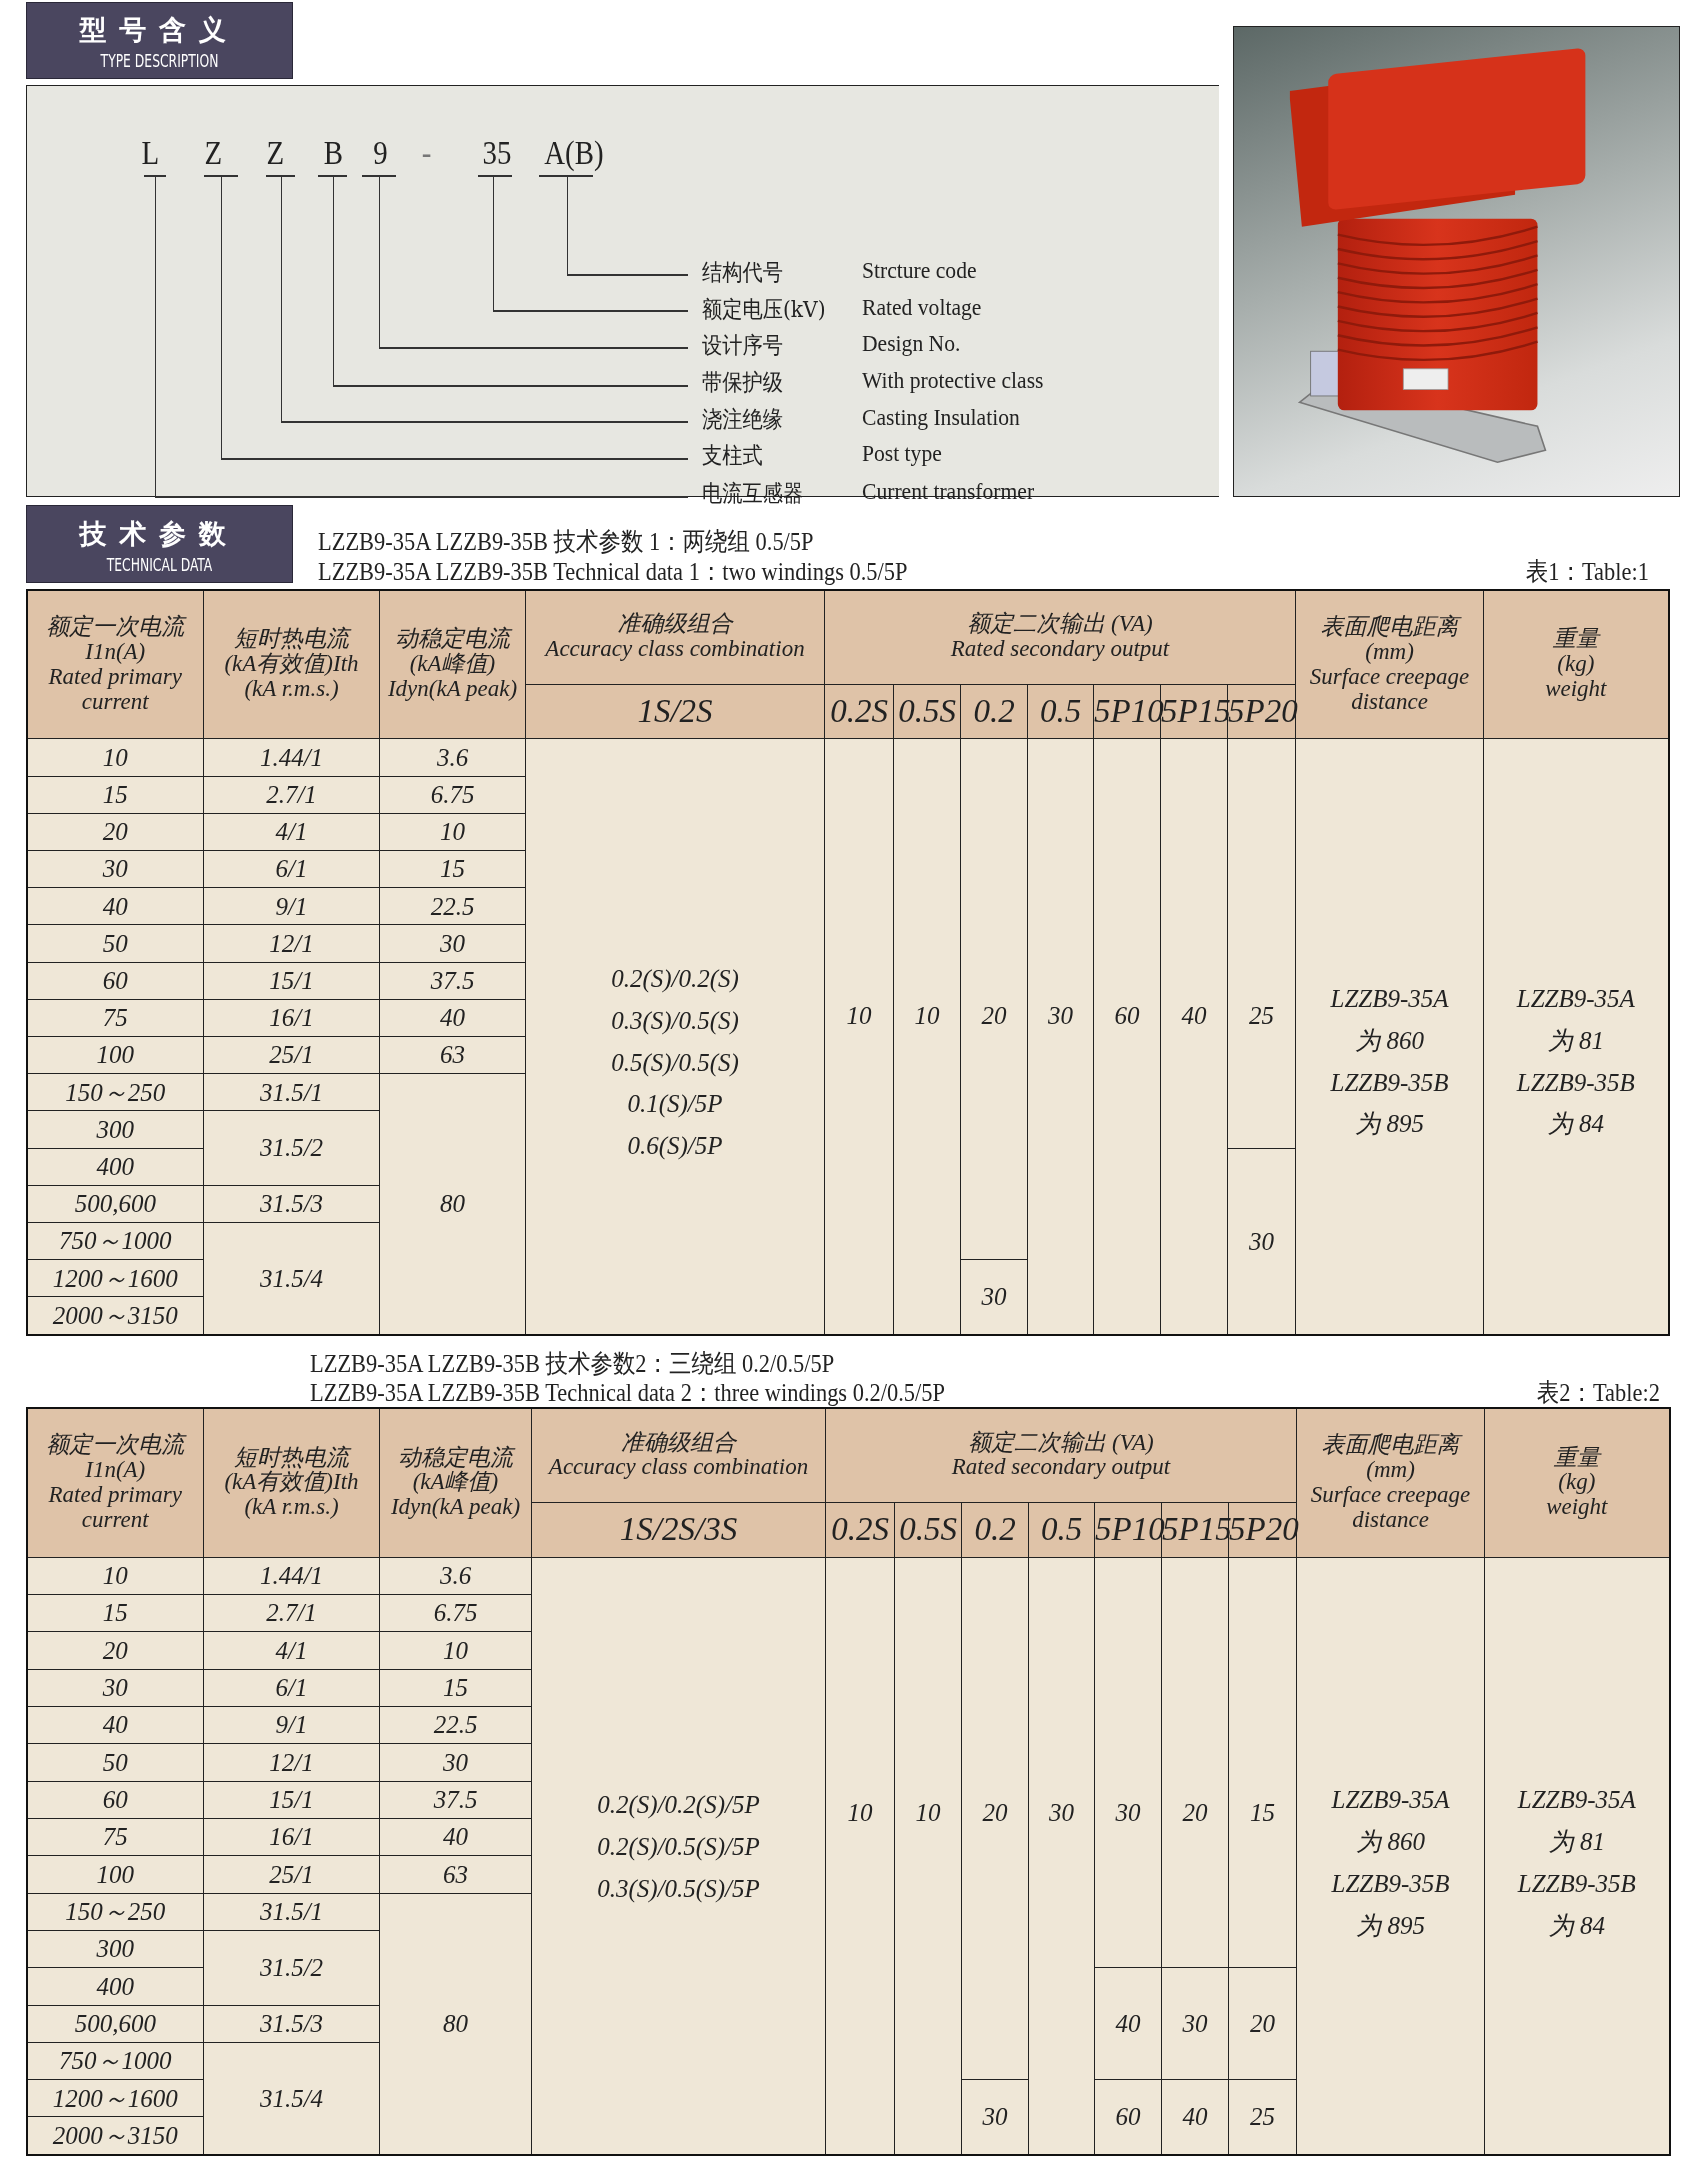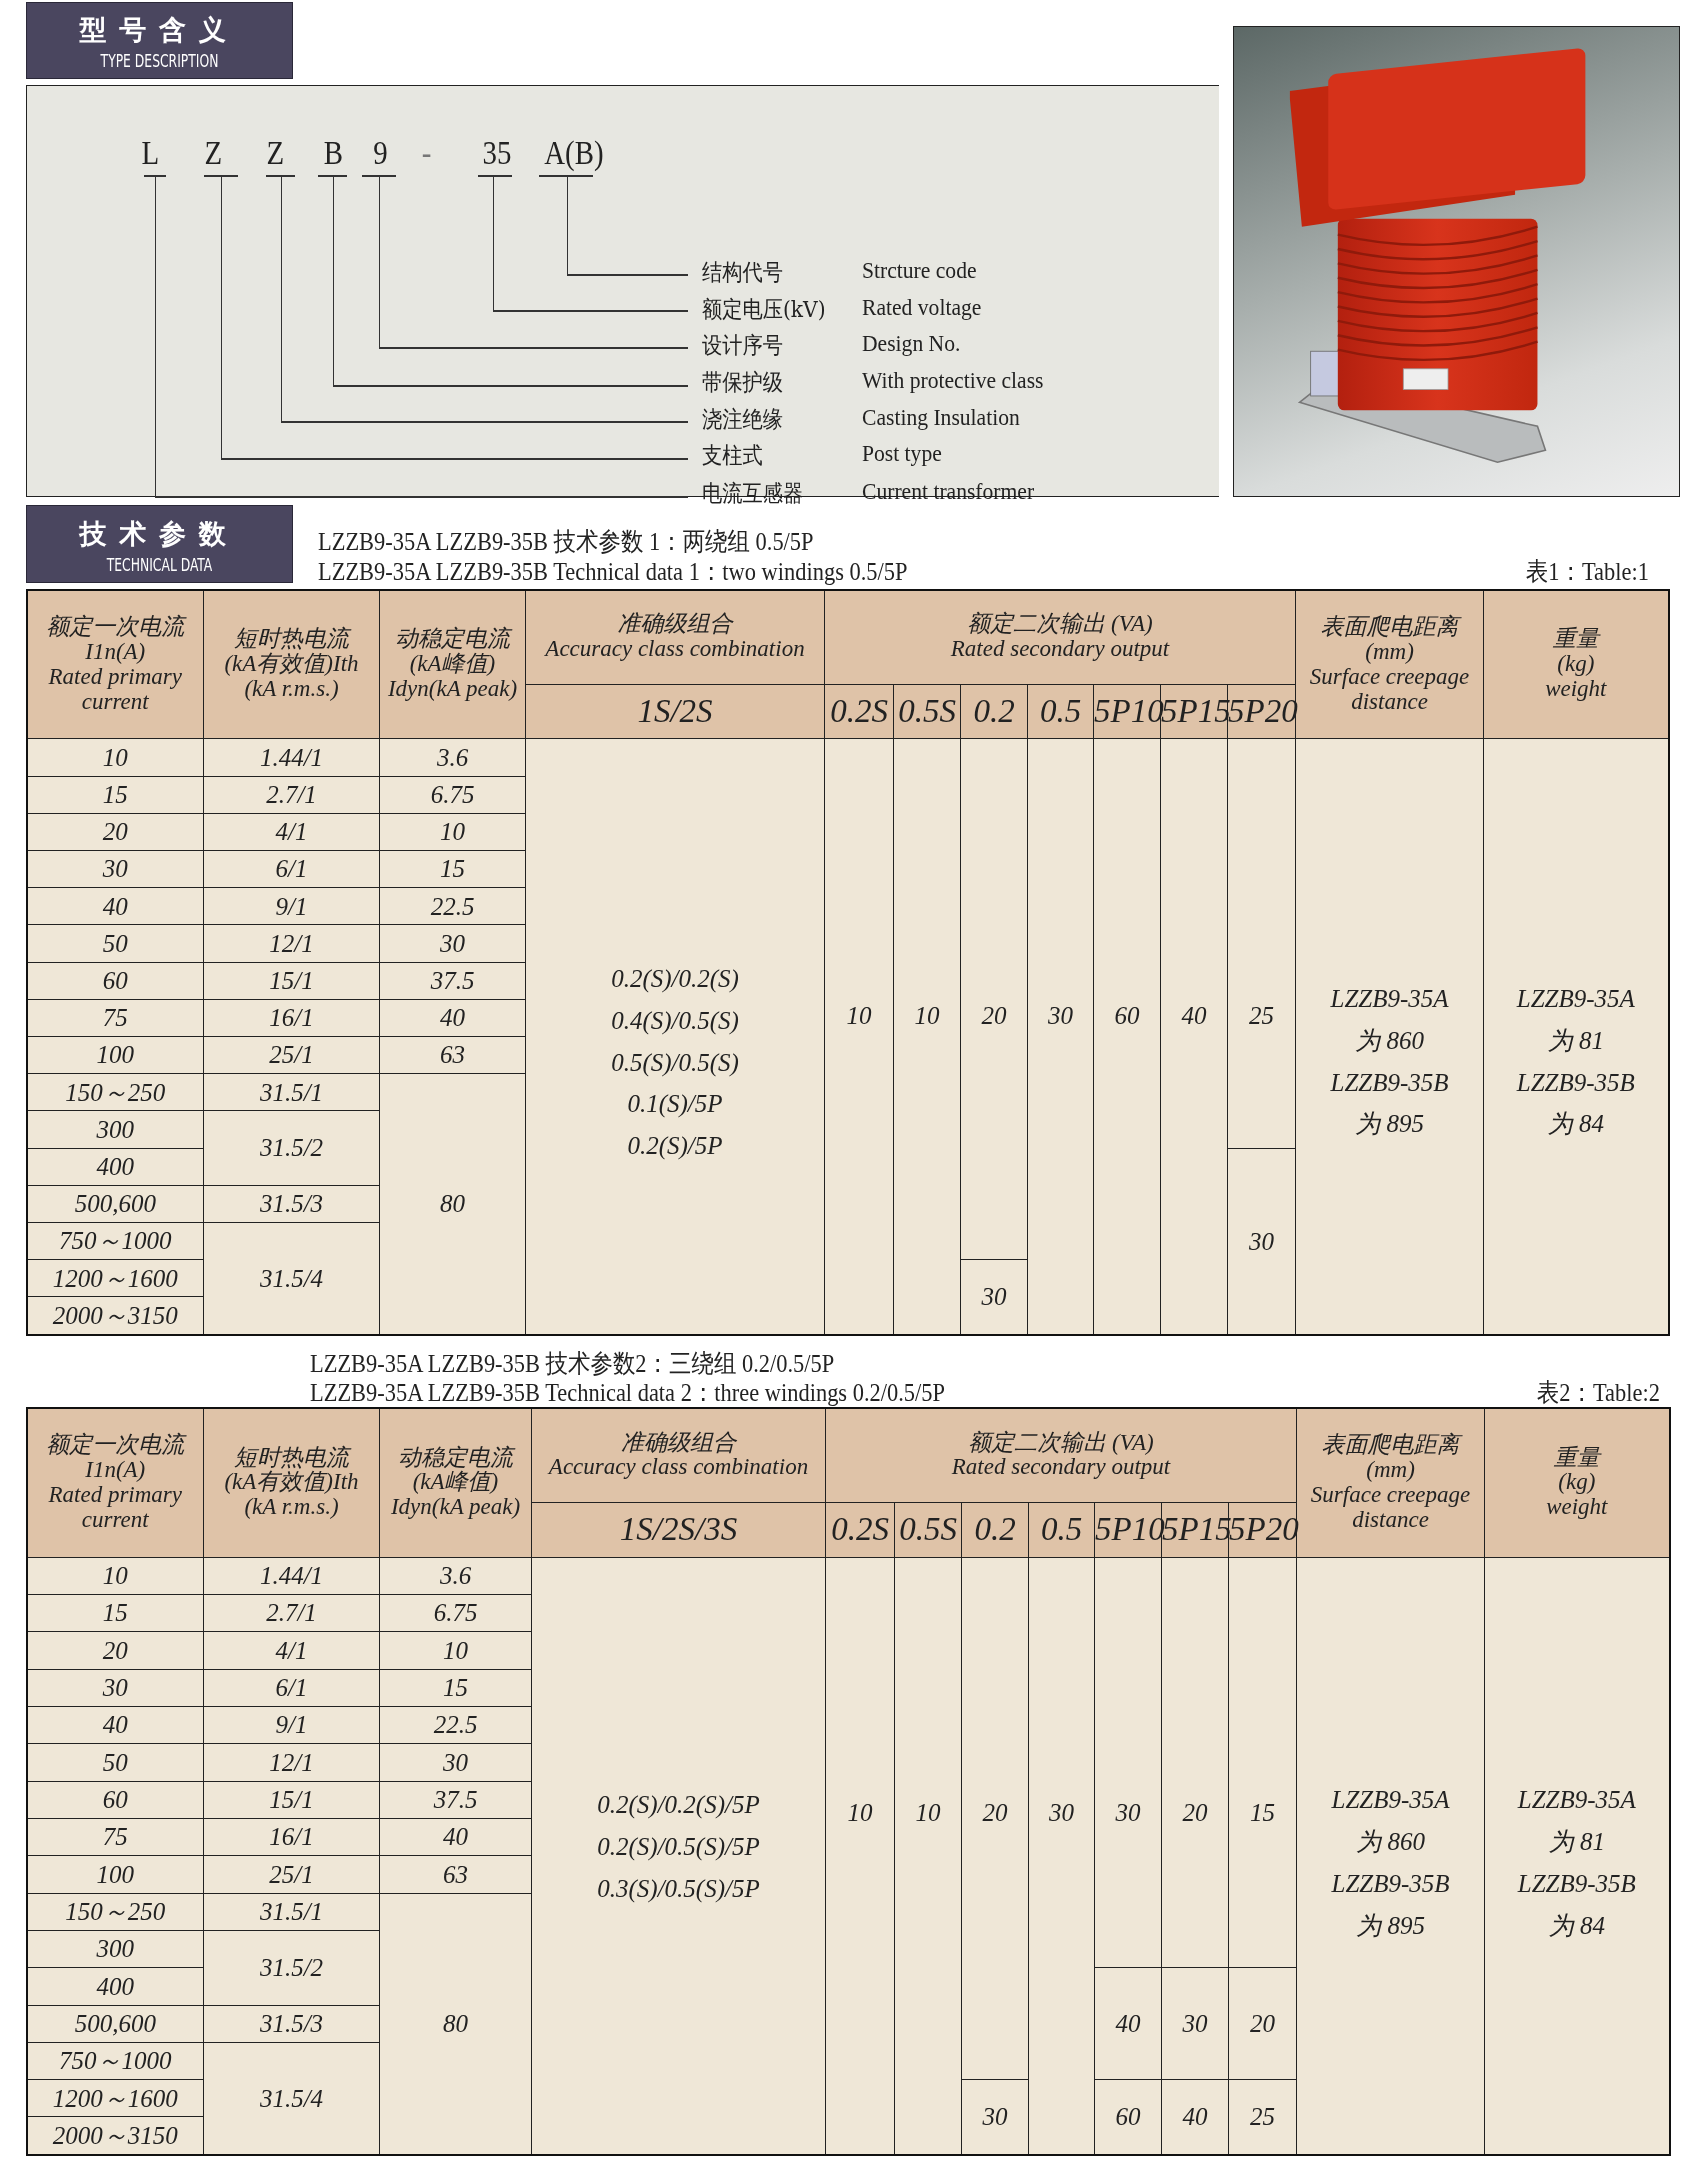--- a/index.html
+++ b/index.html
@@ -195,24 +195,24 @@
     </tr>
   </tbody>
   <tbody class="body">
     <tr>
       <td>10</td>
       <td>1.44/1</td>
       <td>3.6</td>
       <td rowspan="16" style="vertical-align:top;">
         <div class="stack" style="padding-top:211px;">
           <div>0.2(S)/0.2(S)</div>
-          <div>0.4(S)/0.5(S)</div>
+          <div>0.3(S)/0.5(S)</div>
           <div>0.5(S)/0.5(S)</div>
           <div>0.1(S)/5P</div>
-          <div>0.2(S)/5P</div>
+          <div>0.6(S)/5P</div>
         </div>
       </td>
       <td rowspan="16" style="vertical-align:top;padding-top:263px;">10</td>
       <td rowspan="16" style="vertical-align:top;padding-top:263px;">10</td>
       <td rowspan="14" style="vertical-align:top;padding-top:263px;">20</td>
       <td rowspan="16" style="vertical-align:top;padding-top:263px;">30</td>
       <td rowspan="16" style="vertical-align:top;padding-top:263px;">60</td>
       <td rowspan="16" style="vertical-align:top;padding-top:263px;">40</td>
       <td rowspan="11" style="vertical-align:top;padding-top:263px;">25</td>
       <td rowspan="16" style="vertical-align:top;">

